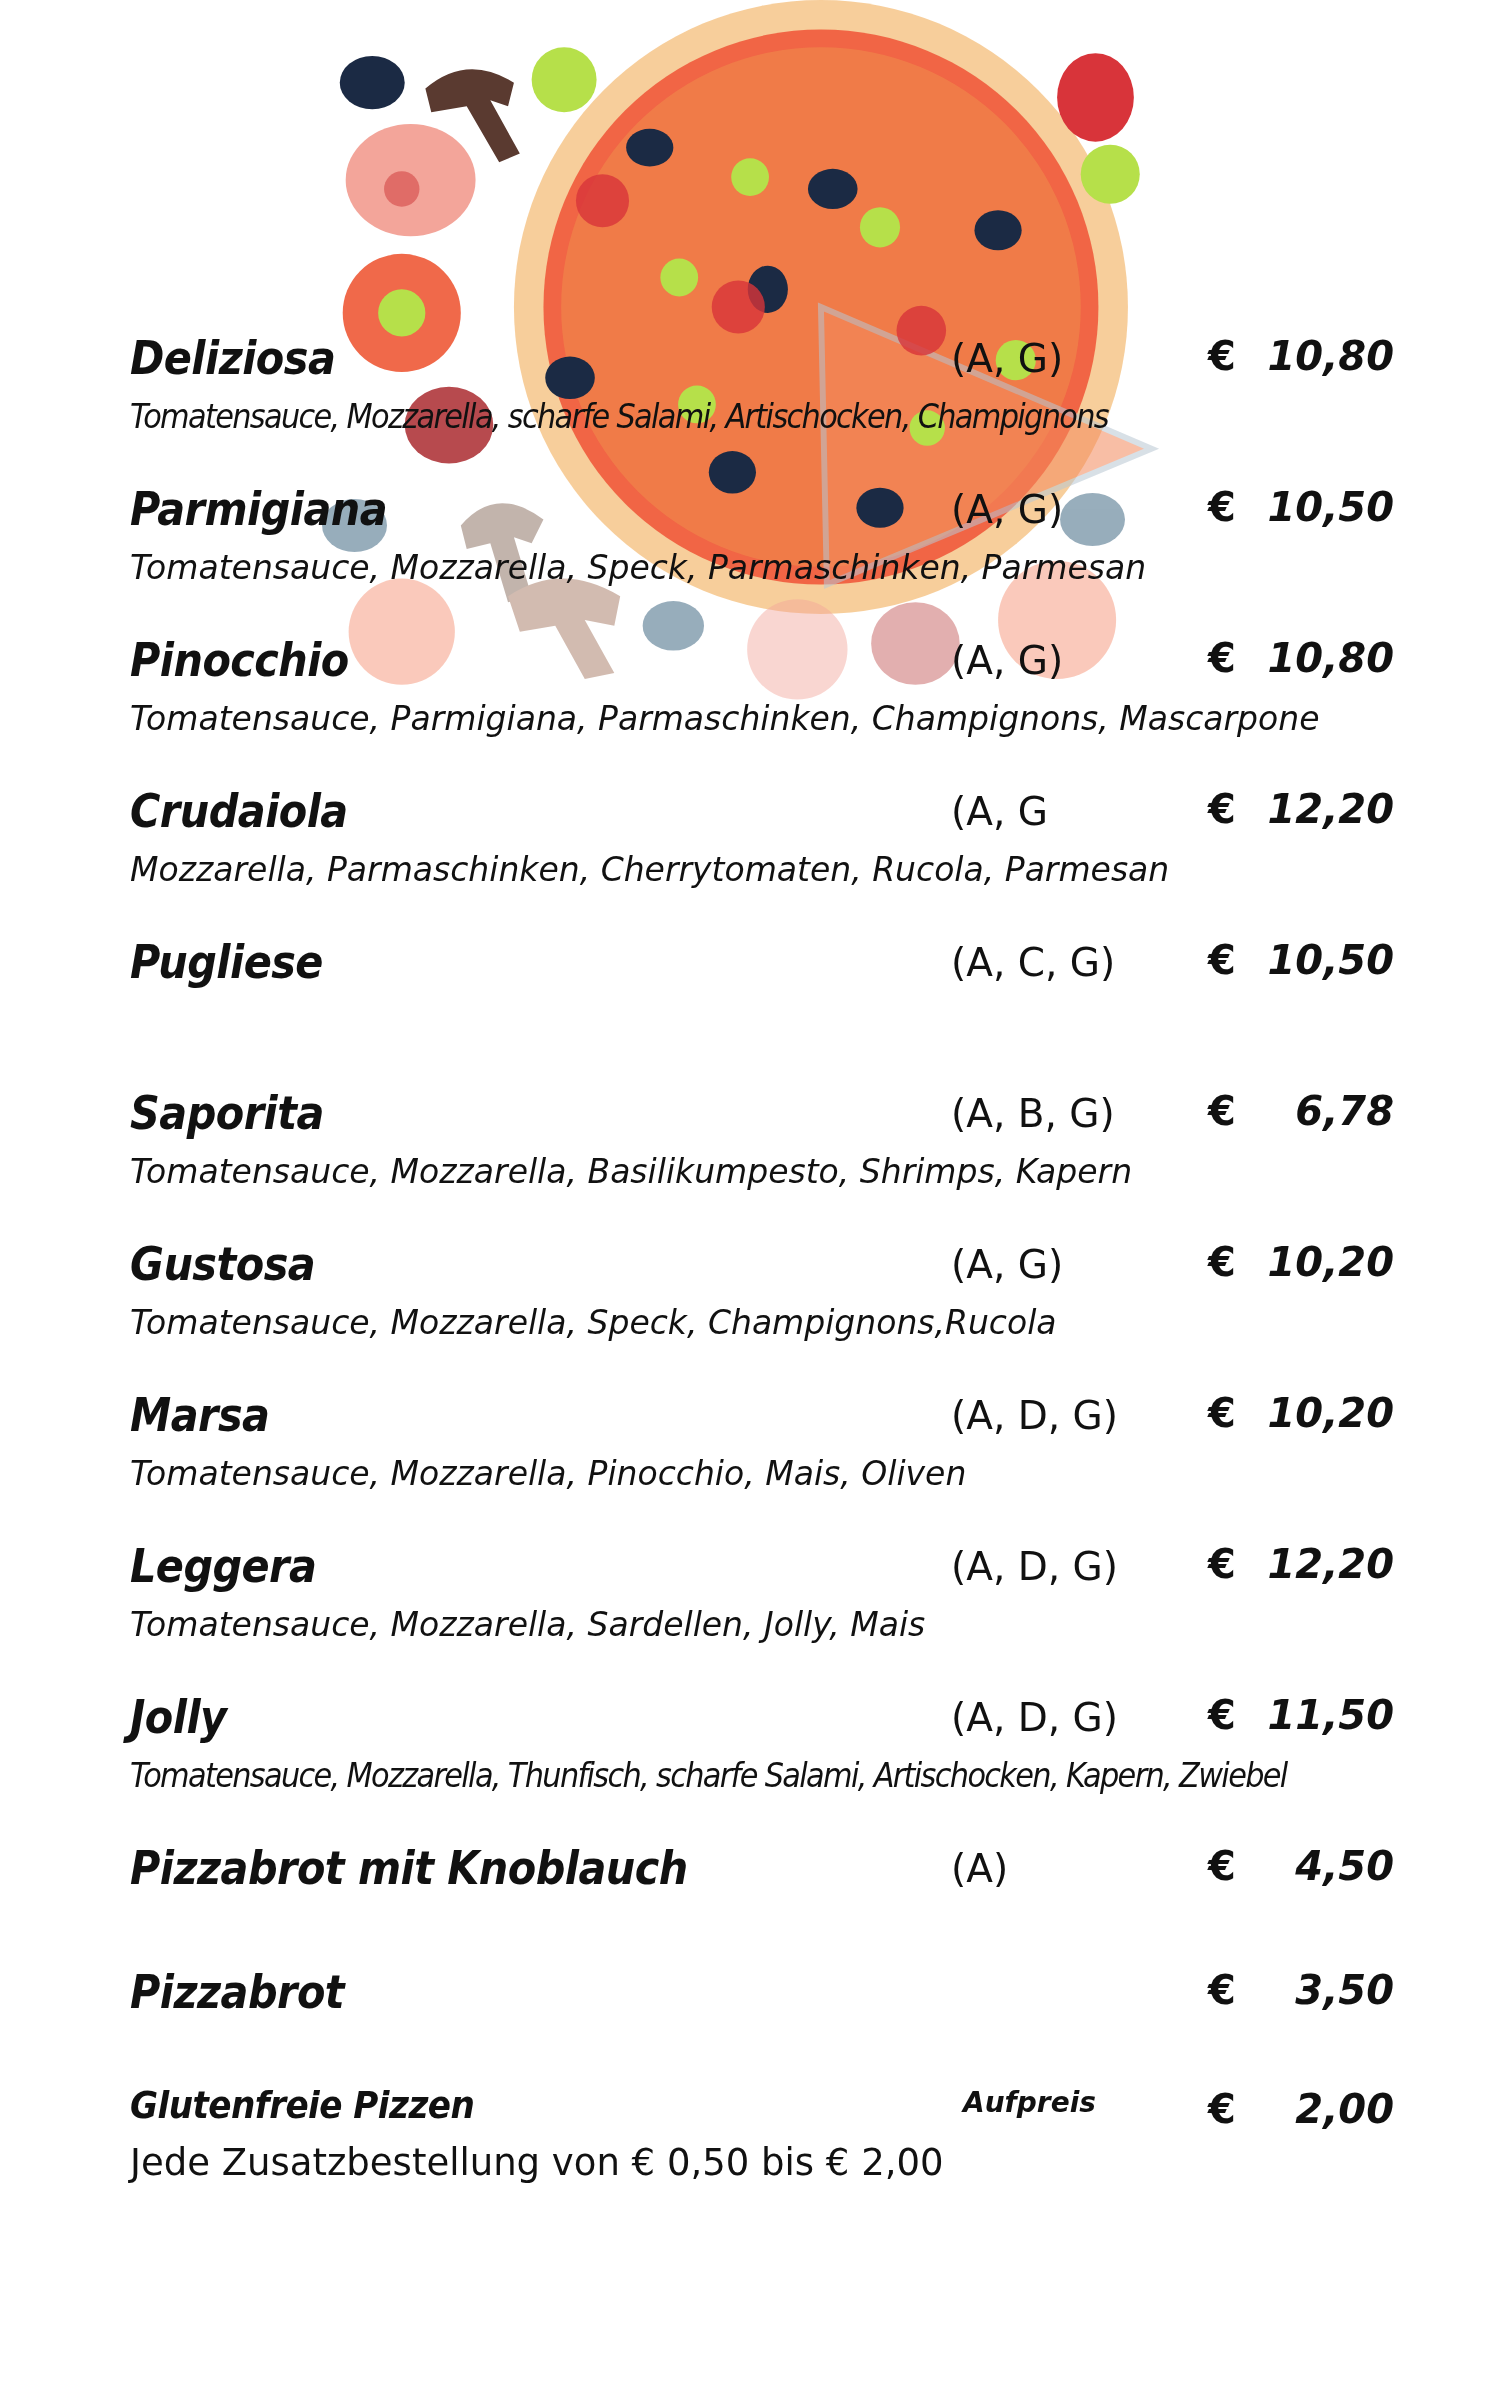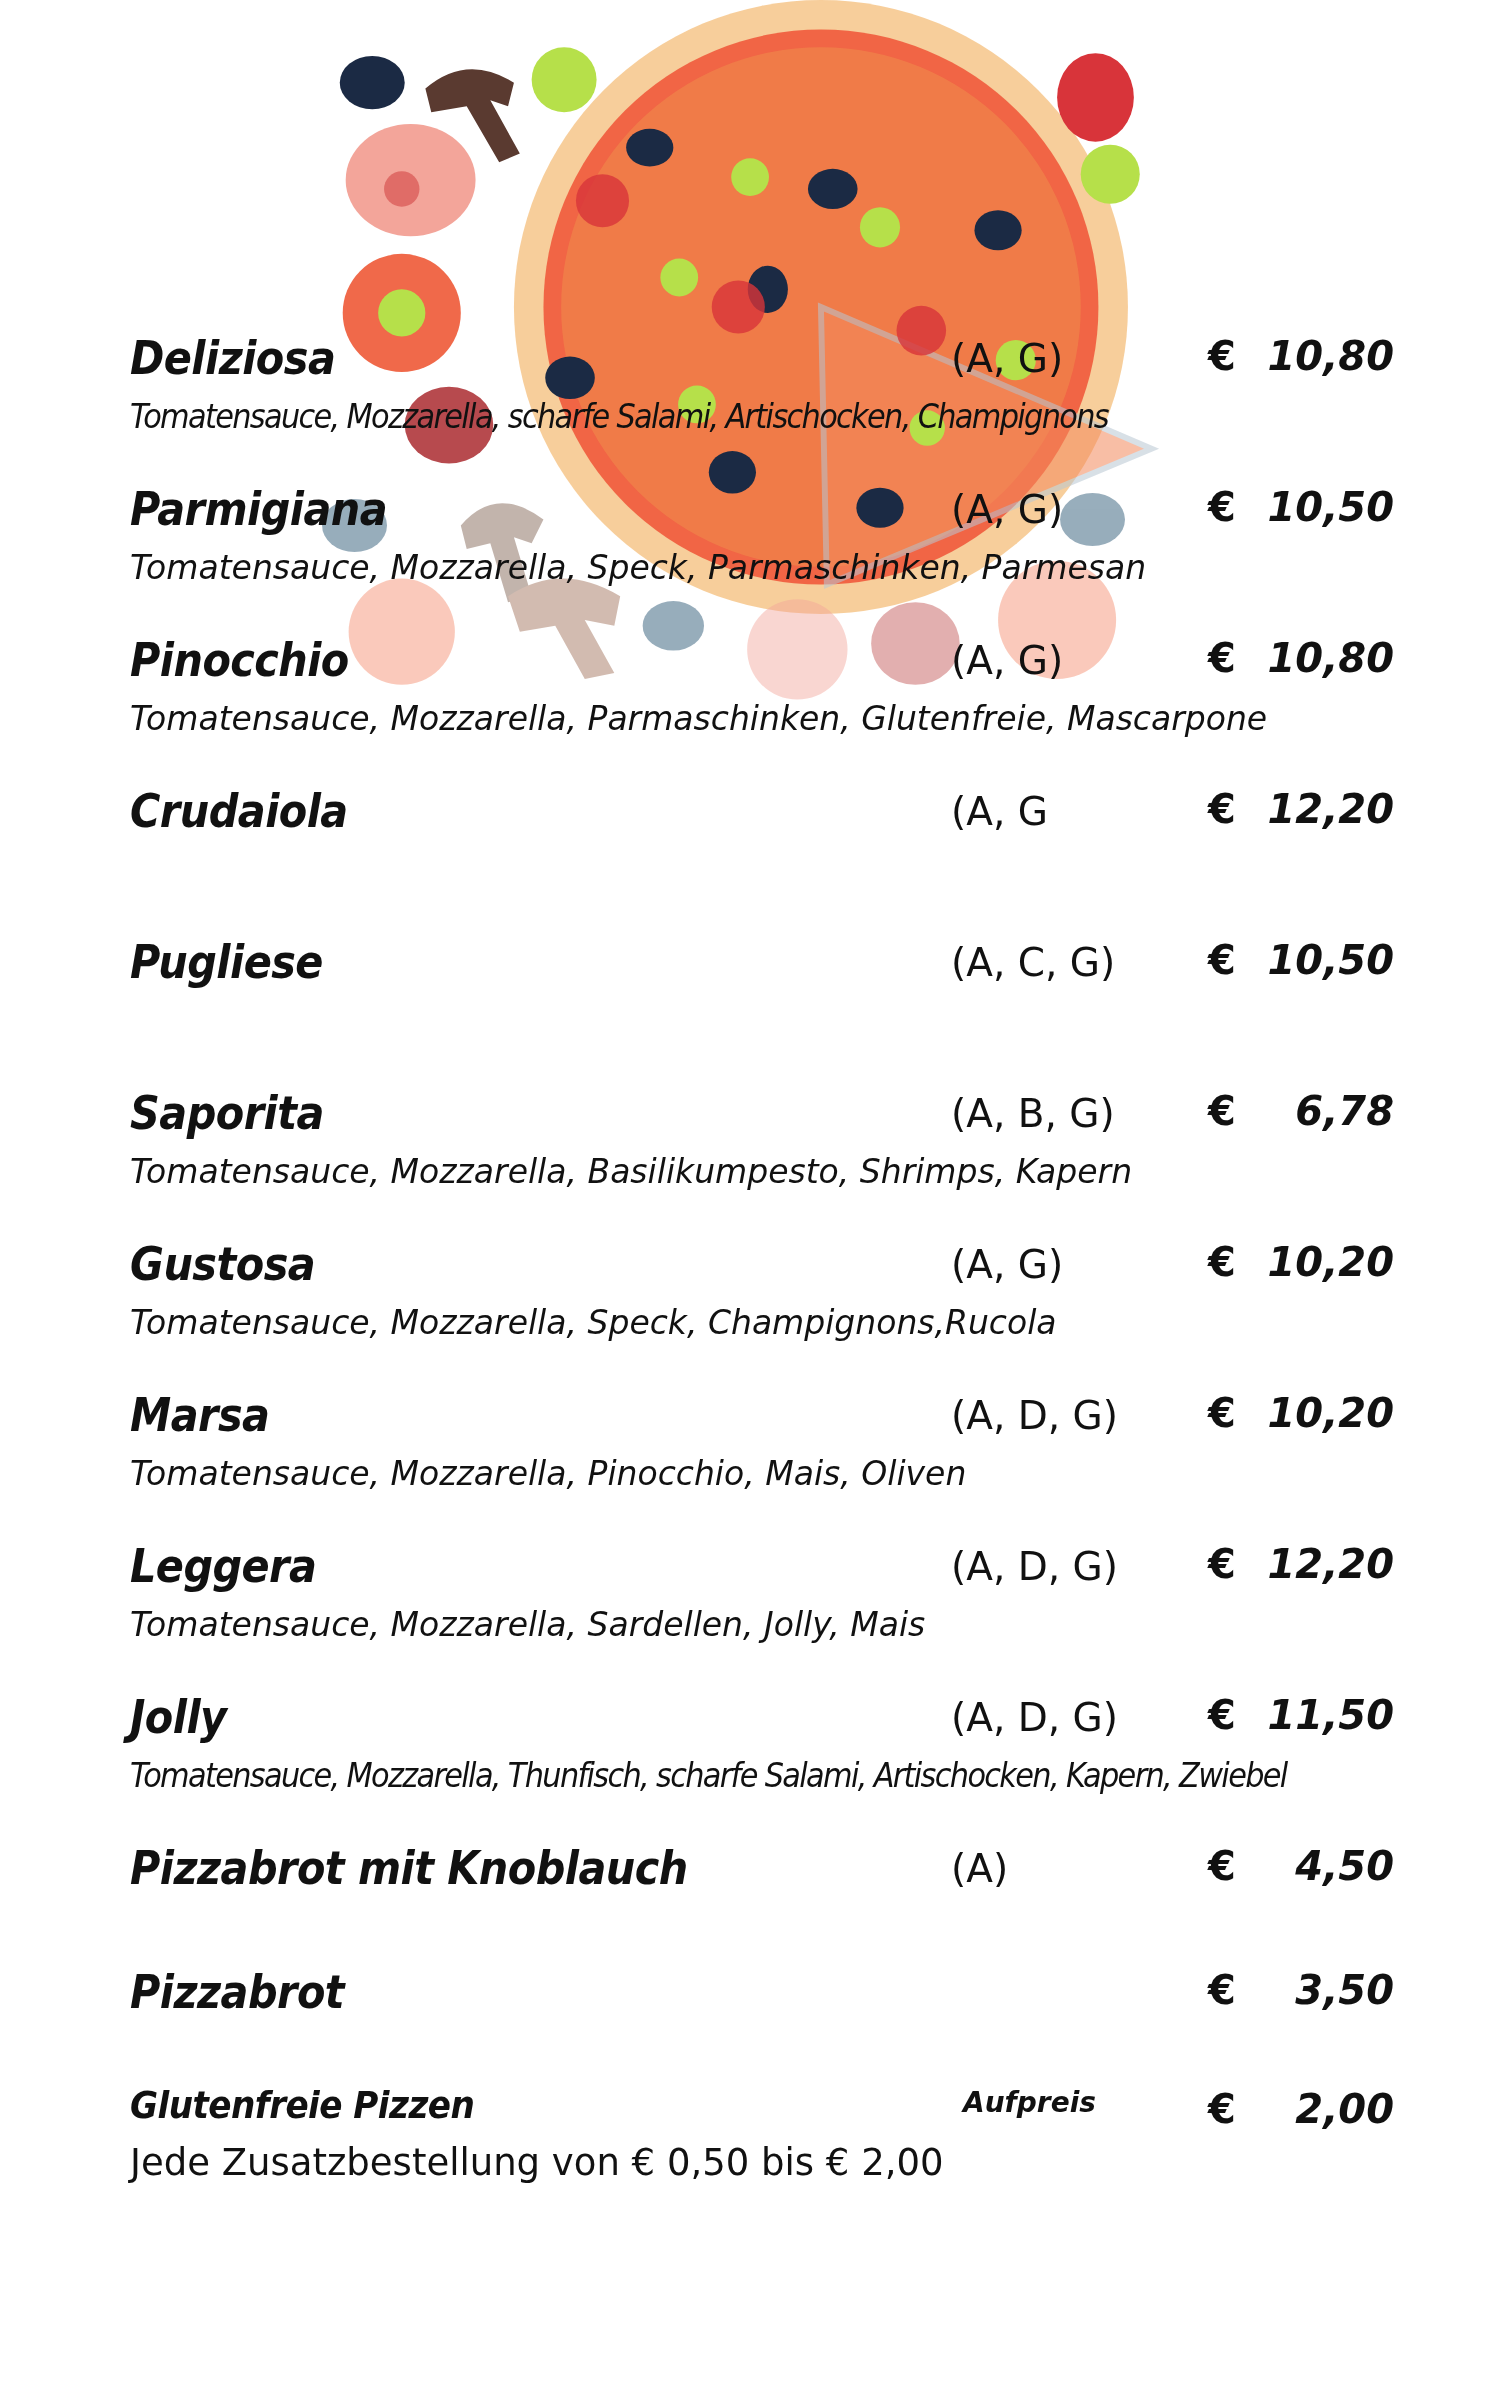--- a/index.html
+++ b/index.html
@@ -107,30 +107,31 @@
     <div class="desc">Tomatensauce, Mozzarella, Speck, Parmaschinken, Parmesan</div>
   </div>
 
   <div class="item">
     <div class="row">
       <span class="name">Pinocchio</span>
       <span class="allergens">(A, G)</span>
       <span class="euro">€</span>
       <span class="price">10,80</span>
     </div>
-    <div class="desc">Tomatensauce, Mozzarella, Parmaschinken, Glutenfreie, Mascarpone</div>
+    <div class="desc">Tomatensauce, Parmigiana, Parmaschinken, Champignons, Mascarpone</div>
   </div>
 
   <div class="item">
     <div class="row">
       <span class="name">Crudaiola</span>
       <span class="allergens">(A, G</span>
       <span class="euro">€</span>
       <span class="price">12,20</span>
     </div>
+    <div class="desc">Mozzarella, Parmaschinken, Cherrytomaten, Rucola, Parmesan</div>
   </div>
 
   <div class="item">
     <div class="row">
       <span class="name">Pugliese</span>
       <span class="allergens">(A, C, G)</span>
       <span class="euro">€</span>
       <span class="price">10,50</span>
     </div>
   </div>

